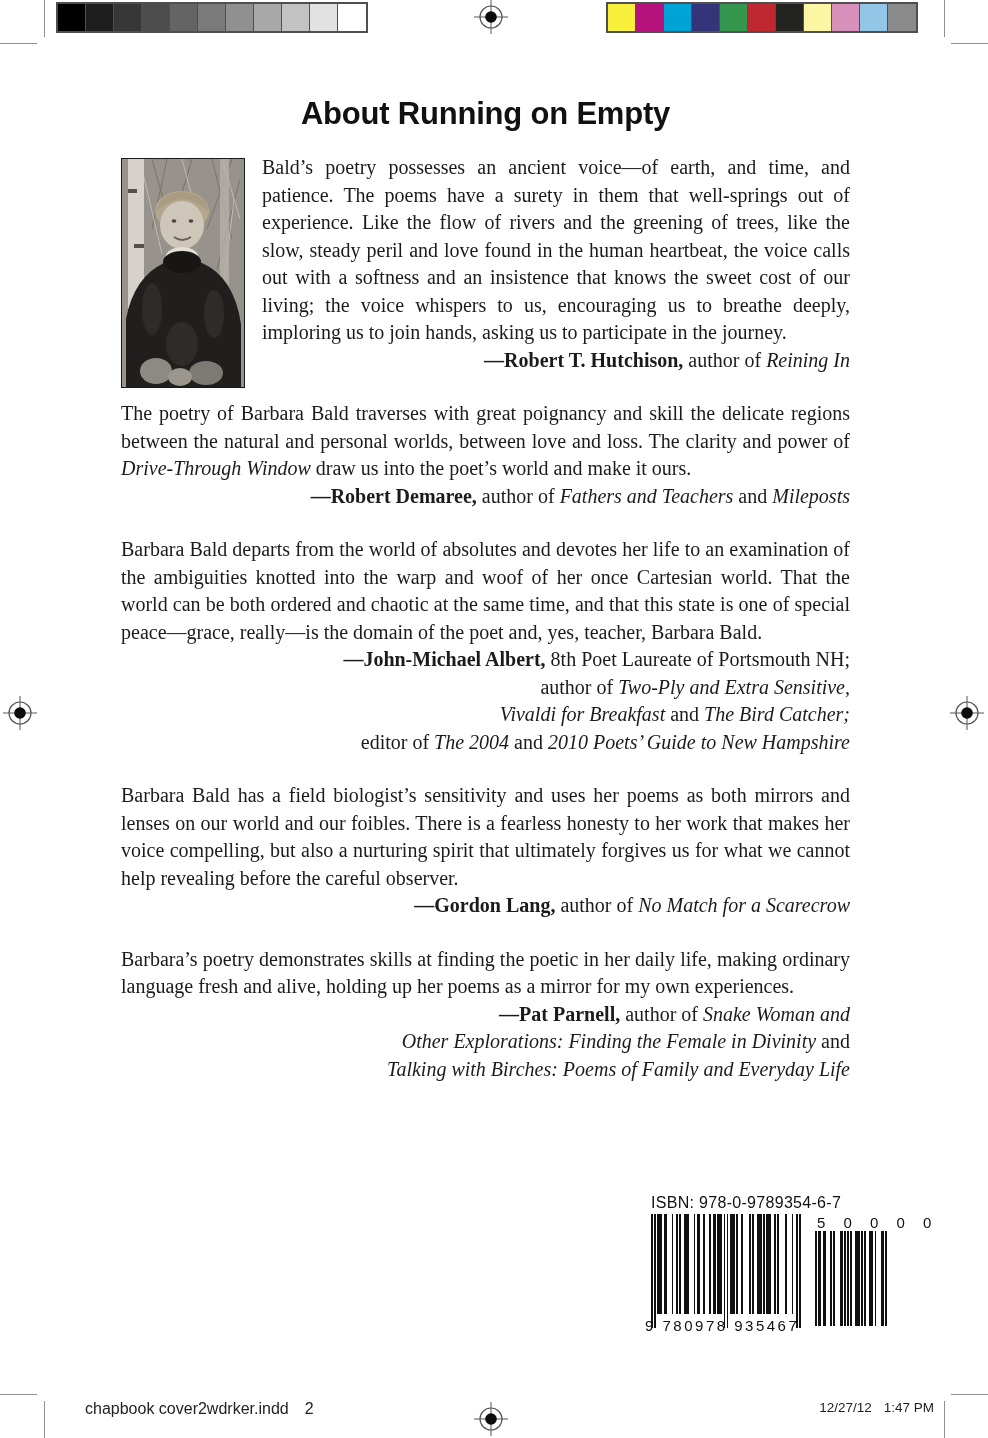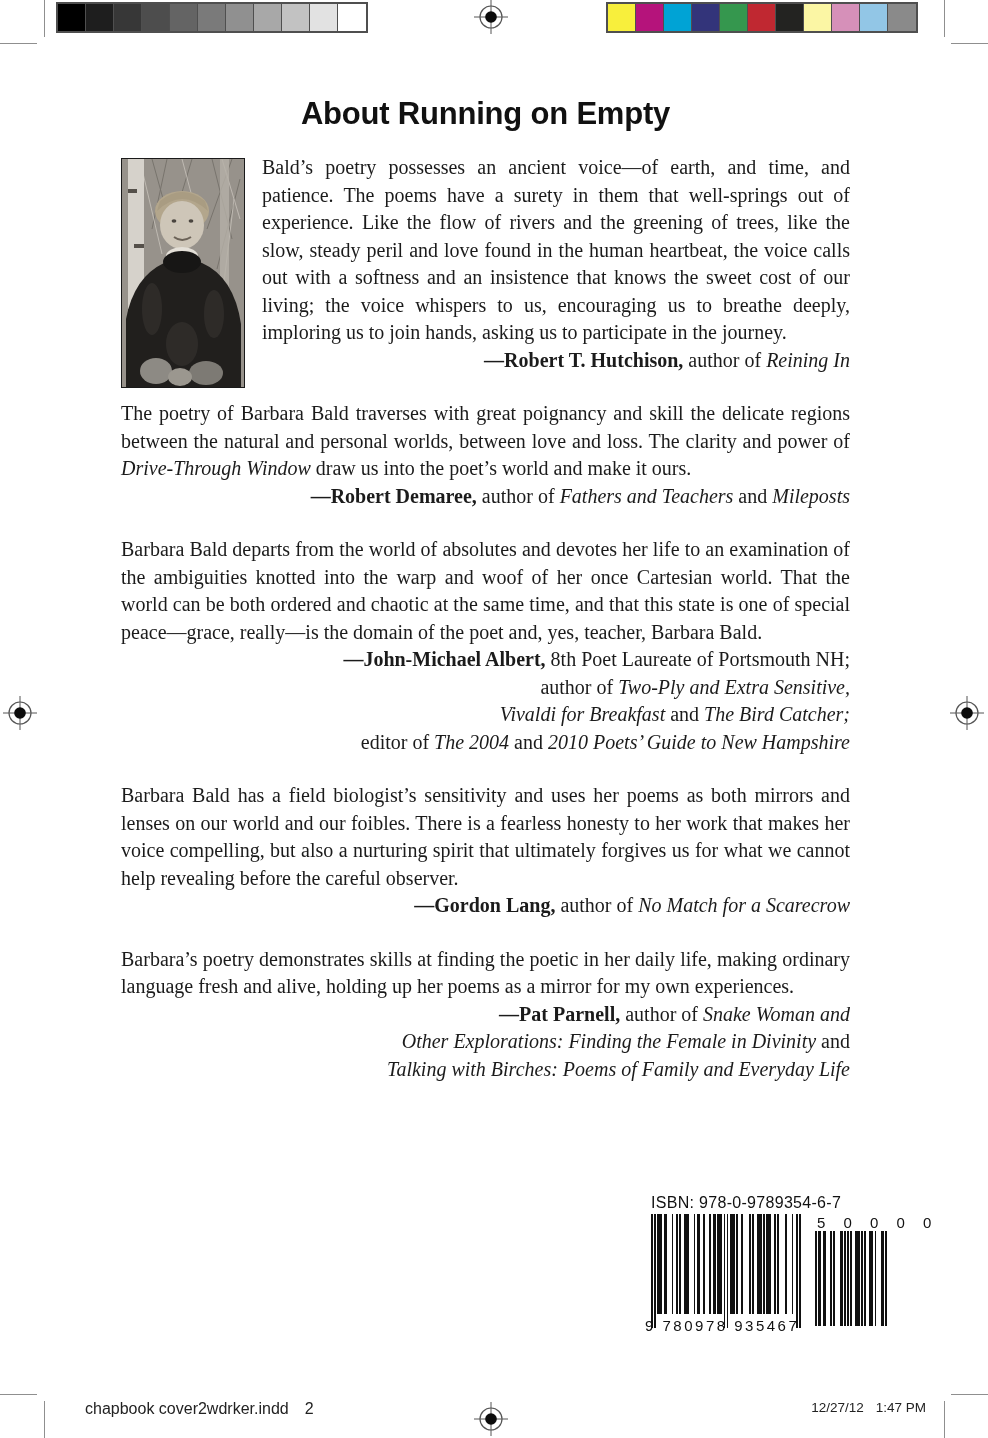--- a/index.html
+++ b/index.html
@@ -63,21 +63,21 @@
   svg.bars { shape-rendering: crispEdges; }
   svg.bars rect { fill: #111; }
 
   
   .footer-left {
     position: absolute; left: 63px; top: 1400px;
     font-family: "Liberation Sans", sans-serif; font-size: 16px; color: #222; margin-left: 22px;
   }
   .footer-left .pg { margin-left: 16px; }
   .footer-right {
-    position: absolute; right: 62px; top: 1400px;
+    position: absolute; right: 54px; top: 1400px;
     font-family: "Liberation Sans", sans-serif; font-size: 13.5px; color: #222;
   }
   .footer-right .tm { margin-left: 12px; }
 </style>
 </head>
 <body>
 
 <div class="crop v" style="left:44px; top:0;"></div>
 <div class="crop h" style="left:0; top:43px;"></div>
 <div class="crop v" style="left:944px; top:0;"></div>

